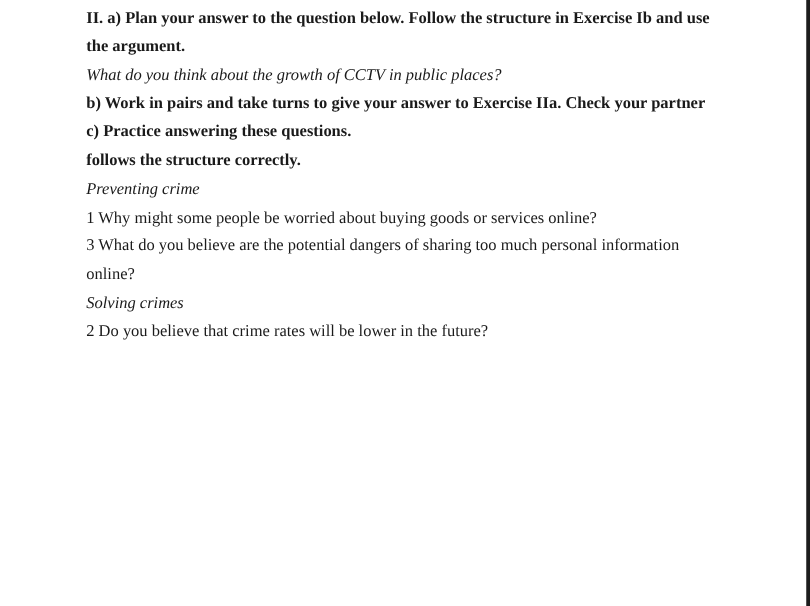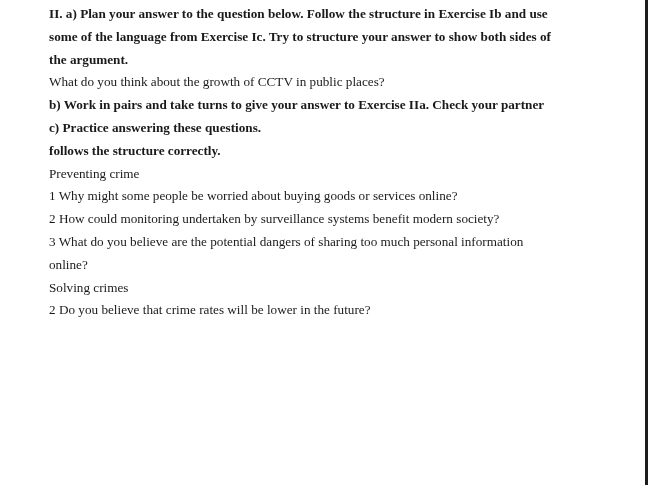--- a/index.html
+++ b/index.html
@@ -20,47 +20,46 @@
       left: 49px;
       top: 3px;
       width: 520px;
     }
     .line {
       font-size: 13.2px;
       line-height: 22.8px;
       height: 22.8px;
       white-space: nowrap;
       letter-spacing: 0px;
+      margin-left: 20px;
     }
     .bold { font-weight: bold; }
-    .italic { }
+    .italic { font-style: italic; }
     .right-bar {
       position: absolute;
       right: 0;
       top: 0;
       width: 3px;
       height: 485px;
       background: #1c1c1c;
     }
   </style>
 </head>
 <body>
 
 <div class="page">
   <div class="line bold">II. a) Plan your answer to the question below. Follow the structure in Exercise Ib and use</div>
-  <div class="line bold">some of the language from Exercise Ic. Try to structure your answer to show both sides of</div>
   <div class="line bold">the argument.</div>
   <div class="line italic">What do you think about the growth of CCTV in public places?</div>
   <div class="line bold">b) Work in pairs and take turns to give your answer to Exercise IIa. Check your partner</div>
   <div class="line bold">c) Practice answering these questions.</div>
   <div class="line bold">follows the structure correctly.</div>
 
   <div class="line italic">Preventing crime</div>
   <div class="line">1 Why might some people be worried about buying goods or services online?</div>
-  <div class="line">2 How could monitoring undertaken by surveillance systems benefit modern society?</div>
   <div class="line">3 What do you believe are the potential dangers of sharing too much personal information</div>
   <div class="line">online?</div>
 
   <div class="line italic">Solving crimes</div>
   <div class="line">2 Do you believe that crime rates will be lower in the future?</div>
 </div>
 
 <div class="right-bar"></div>
 
 </body></html>

